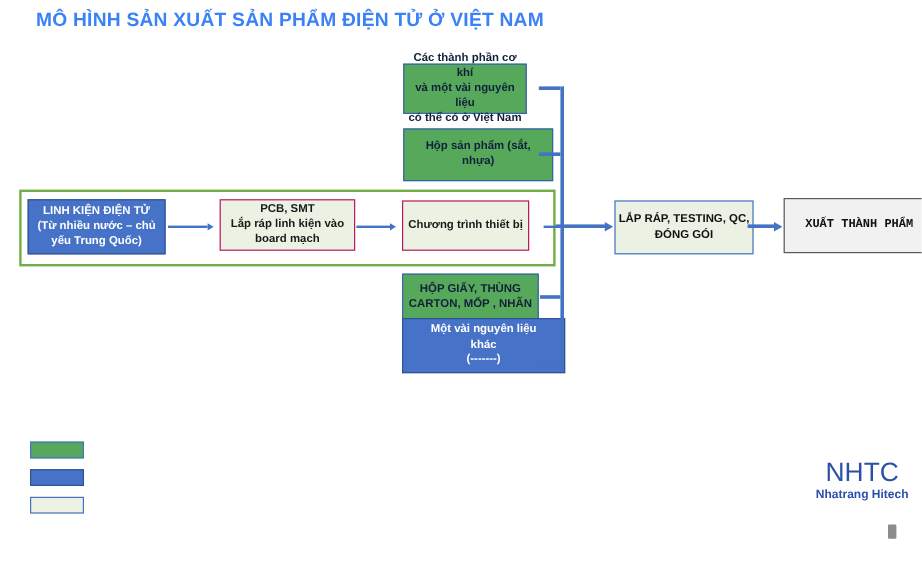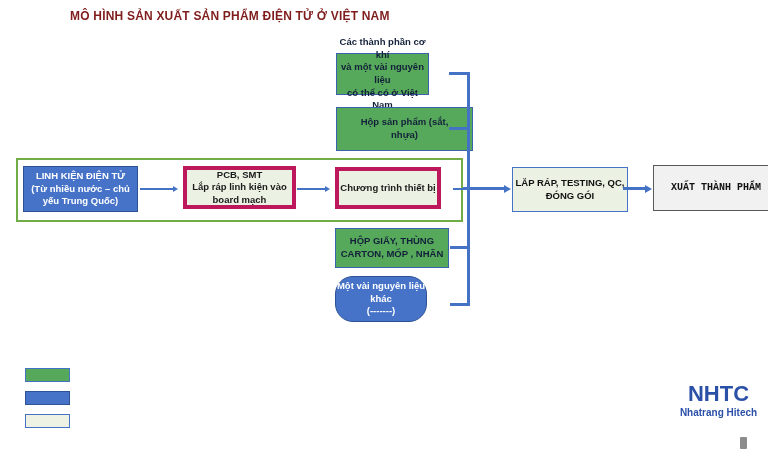--- a/index.html
+++ b/index.html
@@ -9,28 +9,27 @@
     font-family:"Liberation Sans",sans-serif;
   }
   .abs{position:absolute;box-sizing:border-box;}
   .dbox{
     display:flex;align-items:center;justify-content:center;
     text-align:center;white-space:pre-line;
     font-weight:bold;font-size:9.5px;line-height:1.32;
   }
   .page-title{
     position:absolute;left:30px;top:9px;
-    font-size:12px;font-weight:bold;color:#7f1d1d;letter-spacing:.2px;
+    font-size:16px;font-weight:bold;color:#3b82f6;letter-spacing:.2px;
     white-space:nowrap;
-    margin-left:40px;
   }
   
   .green-box{background:#56A85B;border:1.5px solid #3A62AD;color:#13203A;}
   .blue-box{background:#4673C8;border:1.5px solid #2E5395;color:#ffffff;}
-  .lightgreen-box{background:#EBF1E3;border:4px solid #be185d;color:#1a1a1a;}
+  .lightgreen-box{background:#EBF1E3;border:1px solid #be185d;color:#1a1a1a;}
   .lr-box{background:#EBF1E3;border:1.5px solid #4472C4;color:#111111;}
   .gray-box{background:#F1F1F1;border:1.5px solid #595959;color:#111111;font-size:10px;}
   .container-box{background:#ffffff;border:2.5px solid #70AD47;}
   
   .hline{position:absolute;background:#4472C4;}
   .vline{position:absolute;background:#4472C4;}
   .ah{position:absolute;width:0;height:0;
       border-top:4px solid transparent;border-bottom:4px solid transparent;
       border-left:7px solid #4472C4;}
   .ah-sm{position:absolute;width:0;height:0;
@@ -40,52 +39,52 @@
   .swatch{position:absolute;left:25px;width:45px;height:14px;box-sizing:border-box;}
   .sw-green{background:#56A85B;border:1.5px solid #4472C4;}
   .sw-blue{background:#4673C8;border:1.5px solid #2E5395;}
   .sw-white{background:#EDF2E4;border:1.5px solid #4472C4;}
   
   .logo{
     position:absolute;left:671px;top:376px;width:95px;height:48px;
     background:#ffffff;display:flex;flex-direction:column;
     align-items:center;justify-content:center;
   }
-  .logo-acronym{font-size:22px;font-weight:bold;color:#2B50A8;line-height:1;}
+  .logo-acronym{font-size:22px;font-weight:normal;color:#2B50A8;line-height:1;}
   .logo-name{font-size:10px;font-weight:bold;color:#2B50A8;margin-top:2px;white-space:nowrap;}
   .page-mark{position:absolute;left:740px;top:437px;width:7px;height:12px;
     background:#8C8C8C;border-radius:1px;}
 </style>
 </head>
 <body>
 
 <div class="page-title">MÔ HÌNH SẢN XUẤT SẢN PHẨM ĐIỆN TỬ Ở VIỆT NAM</div>
 
-<div class="abs dbox green-box" style="left:336px;top:53px;width:93px;height:42px;">Các thành phần cơ khí
+<div class="abs dbox green-box" style="left:336px;top:53px;width:103px;height:42px;">Các thành phần cơ khí
 và một vài nguyên liệu
 có thể có ở Việt Nam</div>
-<div class="abs dbox green-box" style="left:336px;top:107px;width:137px;height:44px;">Hộp sản phẩm (sắt,
+<div class="abs dbox green-box" style="left:336px;top:107px;width:125px;height:44px;">Hộp sản phẩm (sắt,
 nhựa)</div>
 
 <div class="abs container-box" style="left:16px;top:158px;width:447px;height:64px;"></div>
 
 <div class="abs dbox blue-box" style="left:23px;top:166px;width:115px;height:46px;">LINH KIỆN ĐIỆN TỬ
 (Từ nhiều nước – chủ
 yếu Trung Quốc)</div>
 <div class="abs dbox lightgreen-box" style="left:183px;top:166px;width:113px;height:43px;">PCB, SMT
 Lắp ráp linh kiện vào
 board mạch</div>
 <div class="abs dbox lightgreen-box" style="left:335px;top:167px;width:106px;height:42px;">Chương trình thiết bị</div>
 <div class="abs dbox lr-box" style="left:512px;top:167px;width:116px;height:45px;">LẮP RÁP, TESTING, QC,
 ĐÓNG GÓI</div>
 <div class="abs dbox gray-box" style="left:653px;top:165px;width:126px;height:46px;font-family:Liberation Mono, monospace;">XUẤT THÀNH PHẨM</div>
 
 <div class="abs dbox green-box" style="left:335px;top:228px;width:114px;height:40px;">HỘP GIẤY, THÙNG
 CARTON, MỐP , NHÃN</div>
-<div class="abs dbox blue-box" style="left:335px;top:276px;width:92px;height:46px;border-radius:18px;">Một vài nguyên liệu
+<div class="abs dbox blue-box" style="left:335px;top:265px;width:136px;height:46px;">Một vài nguyên liệu
 khác
 (-------)</div>
 
 <div class="hline" style="left:140px;top:188px;width:33px;height:1.5px;"></div>
 <div class="ah-sm" style="left:173px;top:186px;"></div>
 
 <div class="hline" style="left:297px;top:188px;width:28px;height:1.5px;"></div>
 <div class="ah-sm" style="left:325px;top:186px;"></div>
 
 <div class="hline" style="left:453px;top:188px;width:11px;height:1.5px;"></div>

